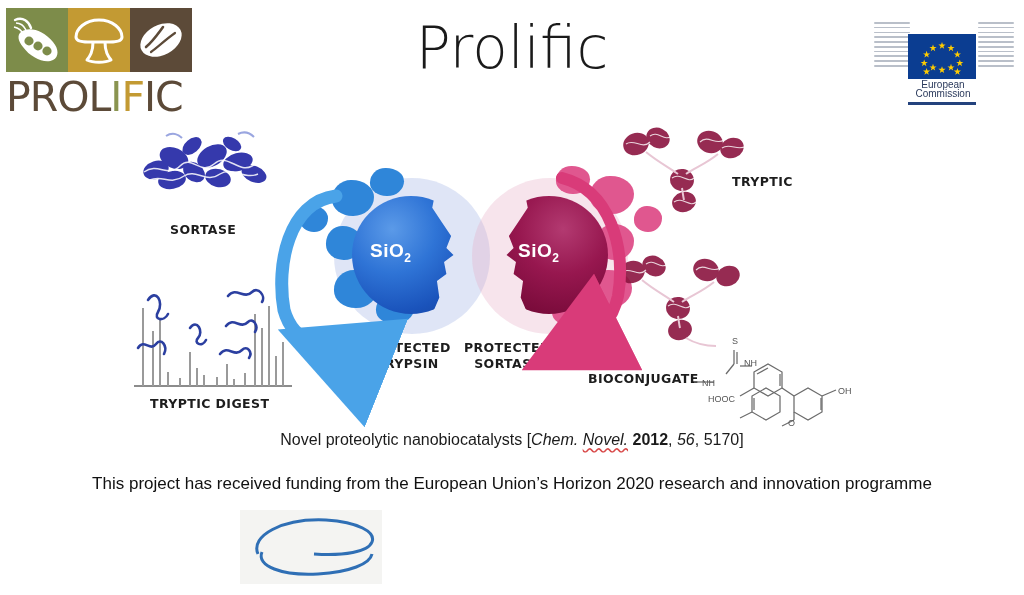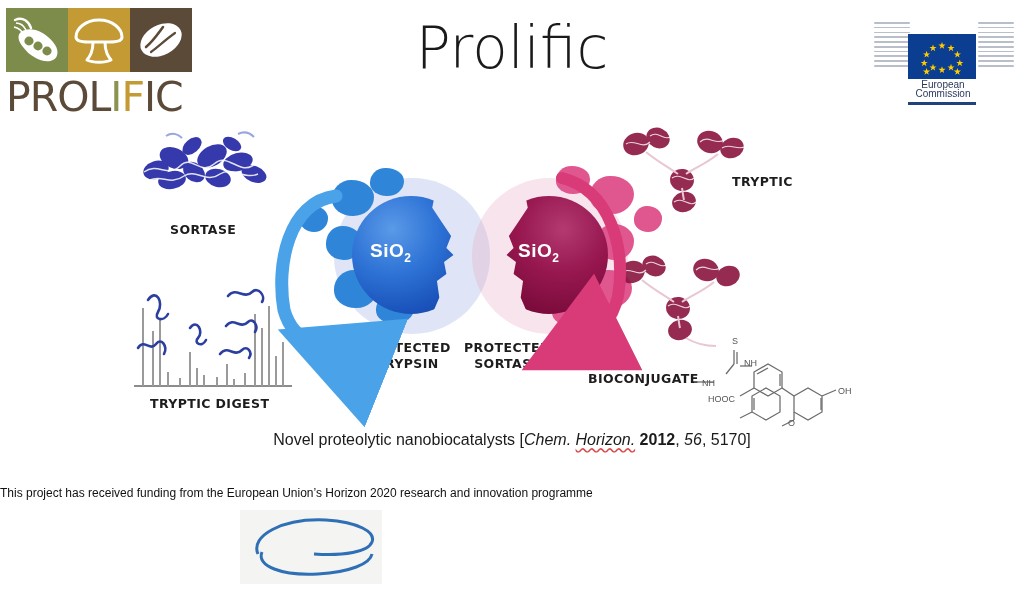--- a/index.html
+++ b/index.html
@@ -94,22 +94,22 @@
   
   .caption {
     position: absolute; left: 0; top: 431px; width: 1024px; text-align: center;
     font-family: "Liberation Sans", sans-serif; font-size: 16px; color: #1b1b1b;
   }
   .caption .sp-err {
     text-decoration: underline; text-decoration-style: wavy;
     text-decoration-color: #d94a4a; text-underline-offset: 2px;
   }
   .funding {
-    position: absolute; left: 0; top: 486px; width: 1024px; 
-    font-family: "Liberation Sans", sans-serif; font-size: 12px; color: #111;
+    position: absolute; left: 0; top: 474px; width: 1024px; text-align: center;
+    font-family: "Liberation Sans", sans-serif; font-size: 17px; color: #111;
   }
 
   
   .partners { position: absolute; left: 0; top: 505px; width: 1024px; height: 88px; }
   .partner { position: absolute; top: 0; height: 86px; }
 
   .illy-box { left: 57px; width: 97px; height: 82px; background: #e41b23; position: relative; }
   .illy-text {
     position: absolute; left: 0; top: 50%; transform: translateY(-48%);
     width: 97px; text-align: center; color: #fff;
@@ -388,21 +388,21 @@
         </marker>
         <marker id="ahR" markerWidth="9" markerHeight="9" refX="3" refY="4.5" orient="auto">
           <path d="M0,0 L9,4.5 L0,9 Z" fill="#d93b79"></path>
         </marker>
       </defs>
       <path d="M218 78 C170 84 158 148 166 192 C172 214 186 222 196 226" stroke="#4aa3e8" stroke-width="13" fill="none" stroke-linecap="round" marker-end="url(#ahL)"></path>
       <path d="M444 60 C492 72 508 130 500 178 C494 204 480 214 468 220" stroke="#d93b79" stroke-width="12" fill="none" stroke-linecap="round" marker-end="url(#ahR)"></path>
     </svg>
   </div>
 
-  <div class="caption"><span>Novel proteolytic nanobiocatalysts [</span><i><span>Chem. </span><span class="sp-err">Horizon.</span></i><b><span> 2012</span></b><span>, </span><i><span>56</span></i><span>, </span><span>5170]</span></div>
+  <div class="caption"><span>Novel proteolytic nanobiocatalysts [</span><i><span>Chem. </span><span class="sp-err">Novel.</span></i><b><span> 2012</span></b><span>, </span><i><span>56</span></i><span>, </span><span>5170]</span></div>
 
   <div class="funding">This project has received funding from the European Union’s Horizon 2020 research and innovation programme</div>
 
   <div class="partners">
 
 
     <div class="partner celabor-box">
       <svg style="position:absolute;left:0;top:0;" width="142" height="74" viewBox="0 0 142 74">
         <path d="M18 44 C10 26 42 8 86 10 C118 12 136 22 132 32 C128 42 104 46 74 44" stroke="#2f6fb5" stroke-width="3" fill="none"></path>
         <path d="M22 42 C16 56 42 66 78 64 C110 62 130 54 132 44" stroke="#2f6fb5" stroke-width="3" fill="none"></path>

